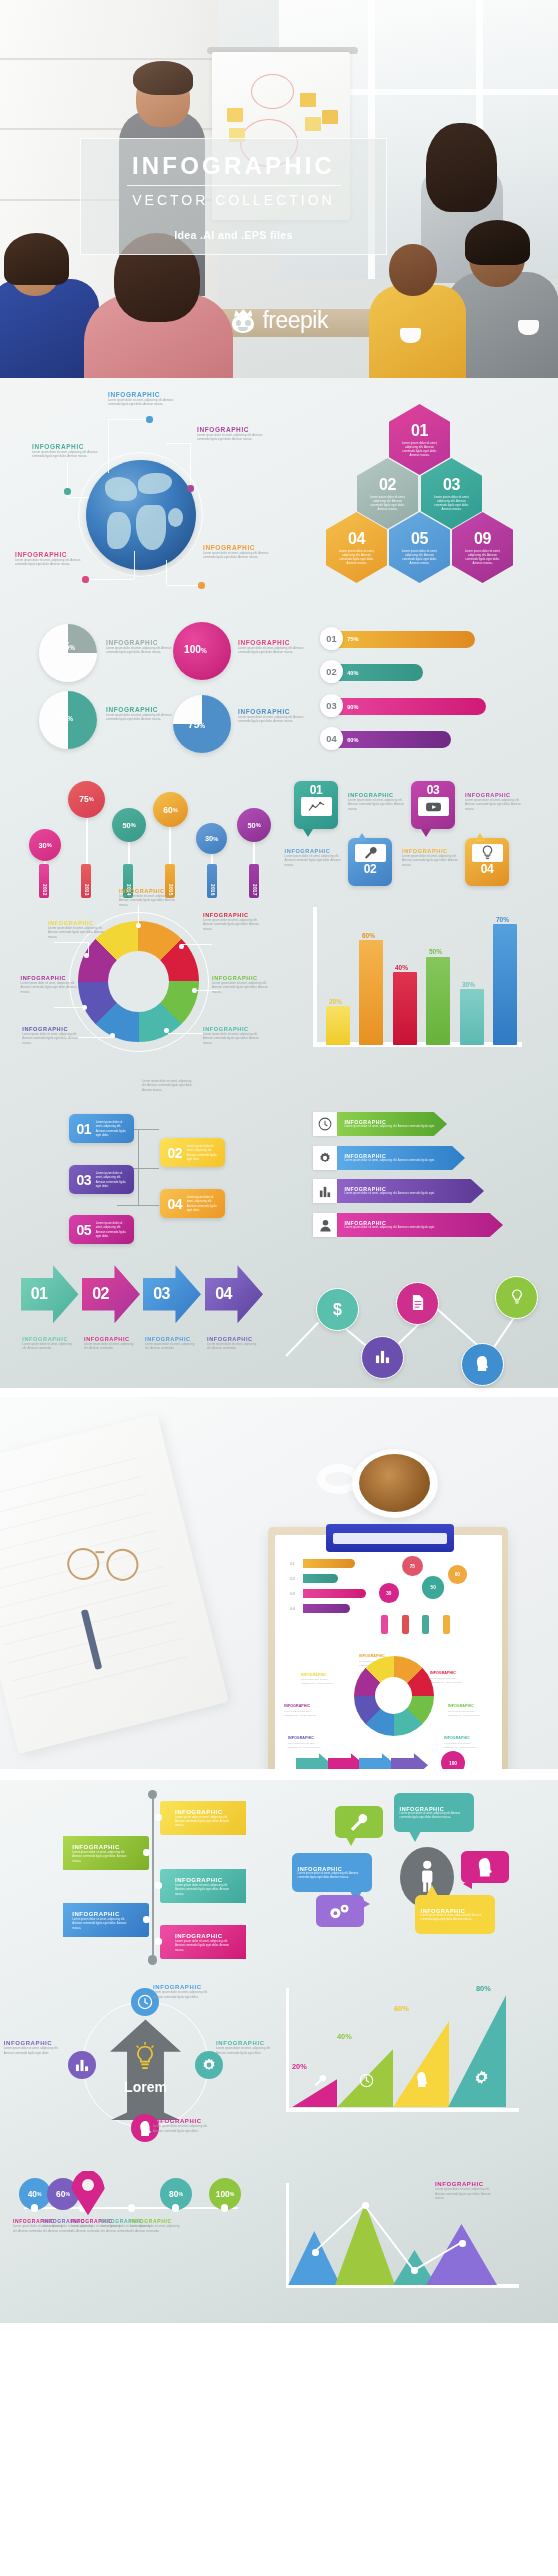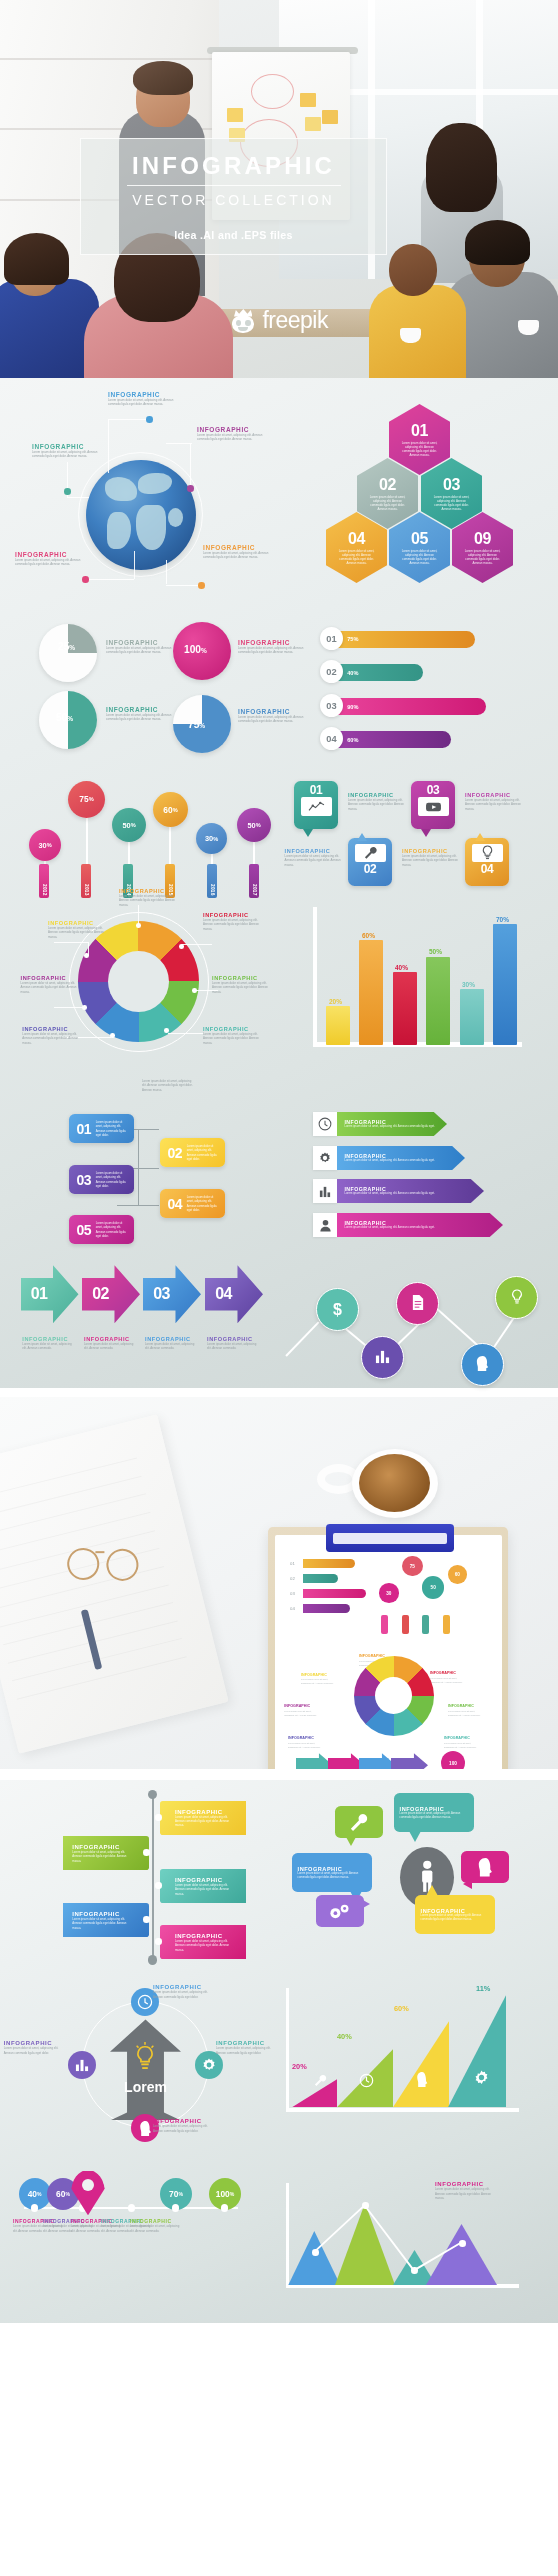--- a/index.html
+++ b/index.html
@@ -1170,21 +1170,21 @@
             </svg></span>
 
         <div class="stair" style="left:114px;width:56px;height:86px;background:#f6d63c;clip-path:polygon(0 100%,100% 0,100% 100%)"></div>
         <div class="stair-val" style="left:115px;top:24px;color:#f0c52c">60%</div>
         <span class="stair-ico" style="left:136px;top:91px">
           <svg width="14" height="17" viewBox="0 0 15 18">
               <path d="M7.5 1C4.2 1 2.4 3.7 2.4 6.6c0 2.9 1 3.9 1 5.8V17h7.9v-2.9l1.9-1-1.4-2.4C12 8.2 11.4 1 7.5 1z" fill="#fff"></path>
             </svg></span>
 
         <div class="stair" style="left:169px;width:58px;height:112px;background:#4fb5ad;clip-path:polygon(0 100%,100% 0,100% 100%)"></div>
-        <div class="stair-val" style="left:197px;top:3.7px;color:#3ea89a">11%</div>
+        <div class="stair-val" style="left:197px;top:3.7px;color:#3ea89a">80%</div>
         <span class="stair-ico" style="left:194px;top:89px">
           <svg width="17" height="17" viewBox="0 0 18 18">
               <path d="M9 1.5l1.4 1.9 2.2-.6.4 2.2 2.2.6-.9 2.1 1 2-2 1.1-.2 2.2-2.3-.2L9.3 16l-1.6-1.7-2.2.5-.6-2.2-2.1-.6 1-2.1-1.1-2 2.1-1 .2-2.2 2.2.4z" fill="#fff"></path>
               <circle cx="9" cy="9" r="2.8" fill="#4fb5ad"></circle>
             </svg></span>
       </div>
     </div>
 
     <div class="row">
 
@@ -1212,21 +1212,21 @@
 
         <div class="pct-pin"></div>
         <div class="pct-pin-hole"></div>
         <div class="pct-dot" style="left:128px"></div>
         <div class="pct-txt" style="left:71px;top:52px">
           <div class="ig-label" style="color:#d6258a;font-size:5px">INFOGRAPHIC</div>
           <div class="lorem">Lorem ipsum dolor sit amet, adipiscing elit. Aenean commodo.</div>
           </div>
 
         <div class="pct-ball" style="left:160px;top:11.2px;background:#4fb5ad">
-          <span>70</span>
+          <span>80</span>
             <small>%</small>
           </div>
         <div class="pct-dot" style="left:172px"></div>
         <div class="pct-txt" style="left:101px;top:52px">
           <div class="ig-label" style="color:#4fb5ad;font-size:5px">INFOGRAPHIC</div>
           <div class="lorem">Lorem ipsum dolor sit amet, adipiscing elit. Aenean commodo.</div>
           </div>
 
         <div class="pct-ball" style="left:209px;top:11.2px;background:#8fc63f">
           <span>100</span>

